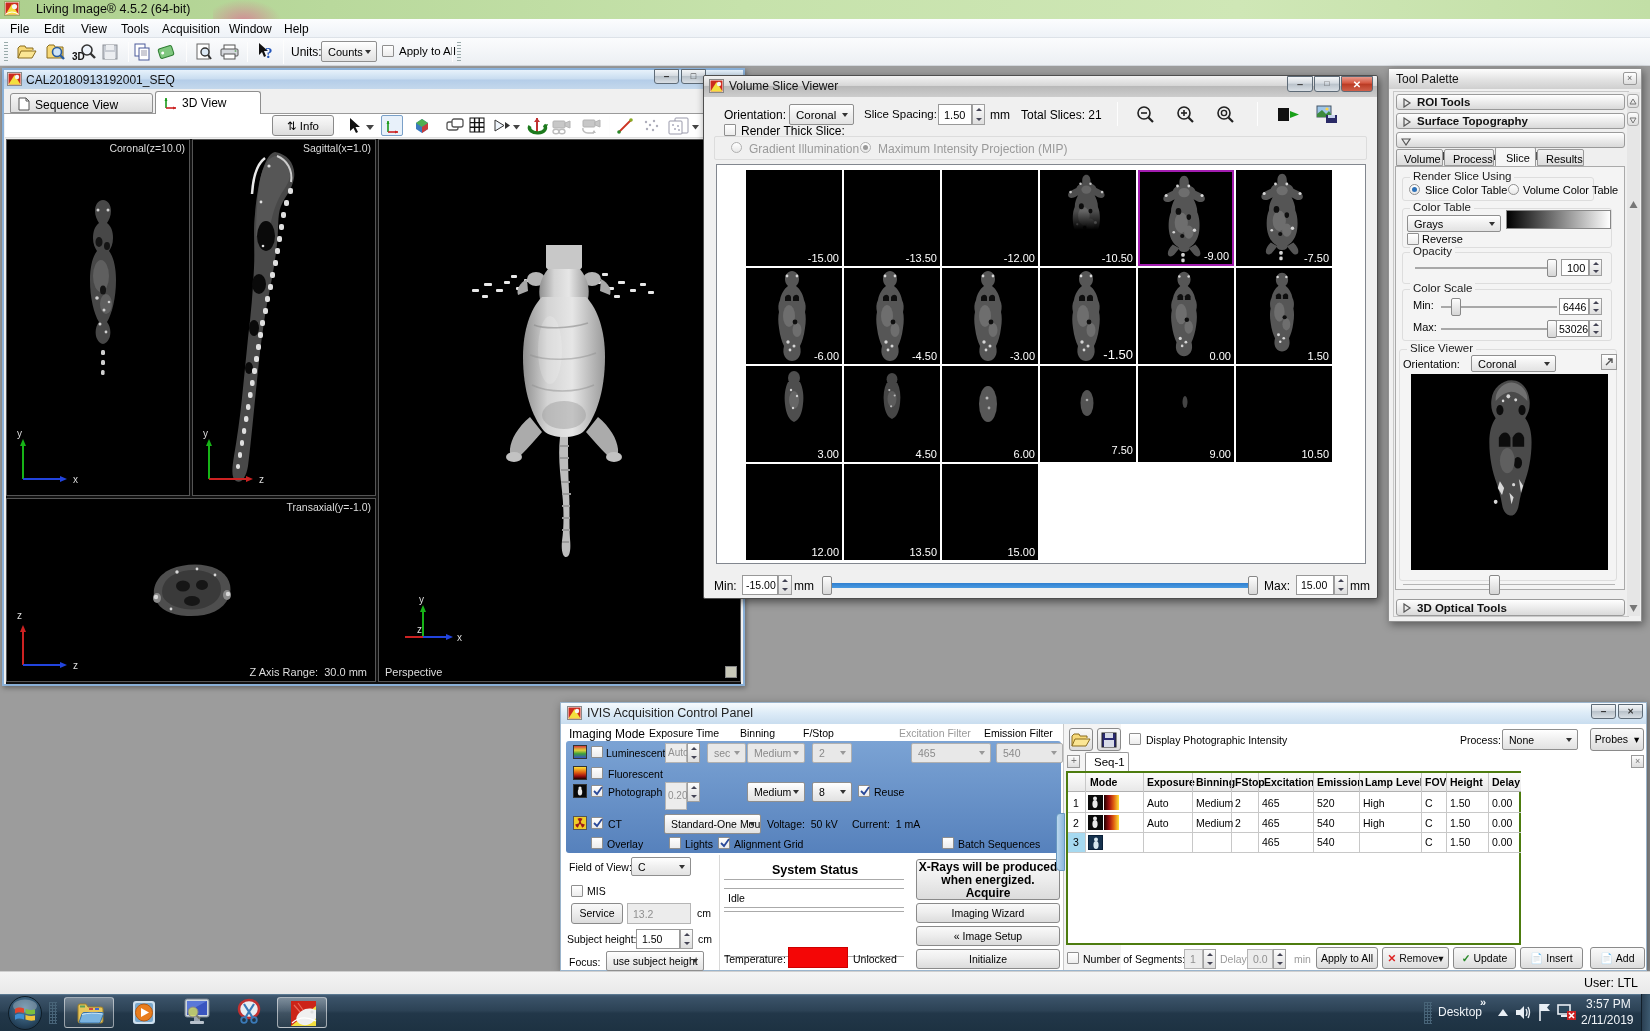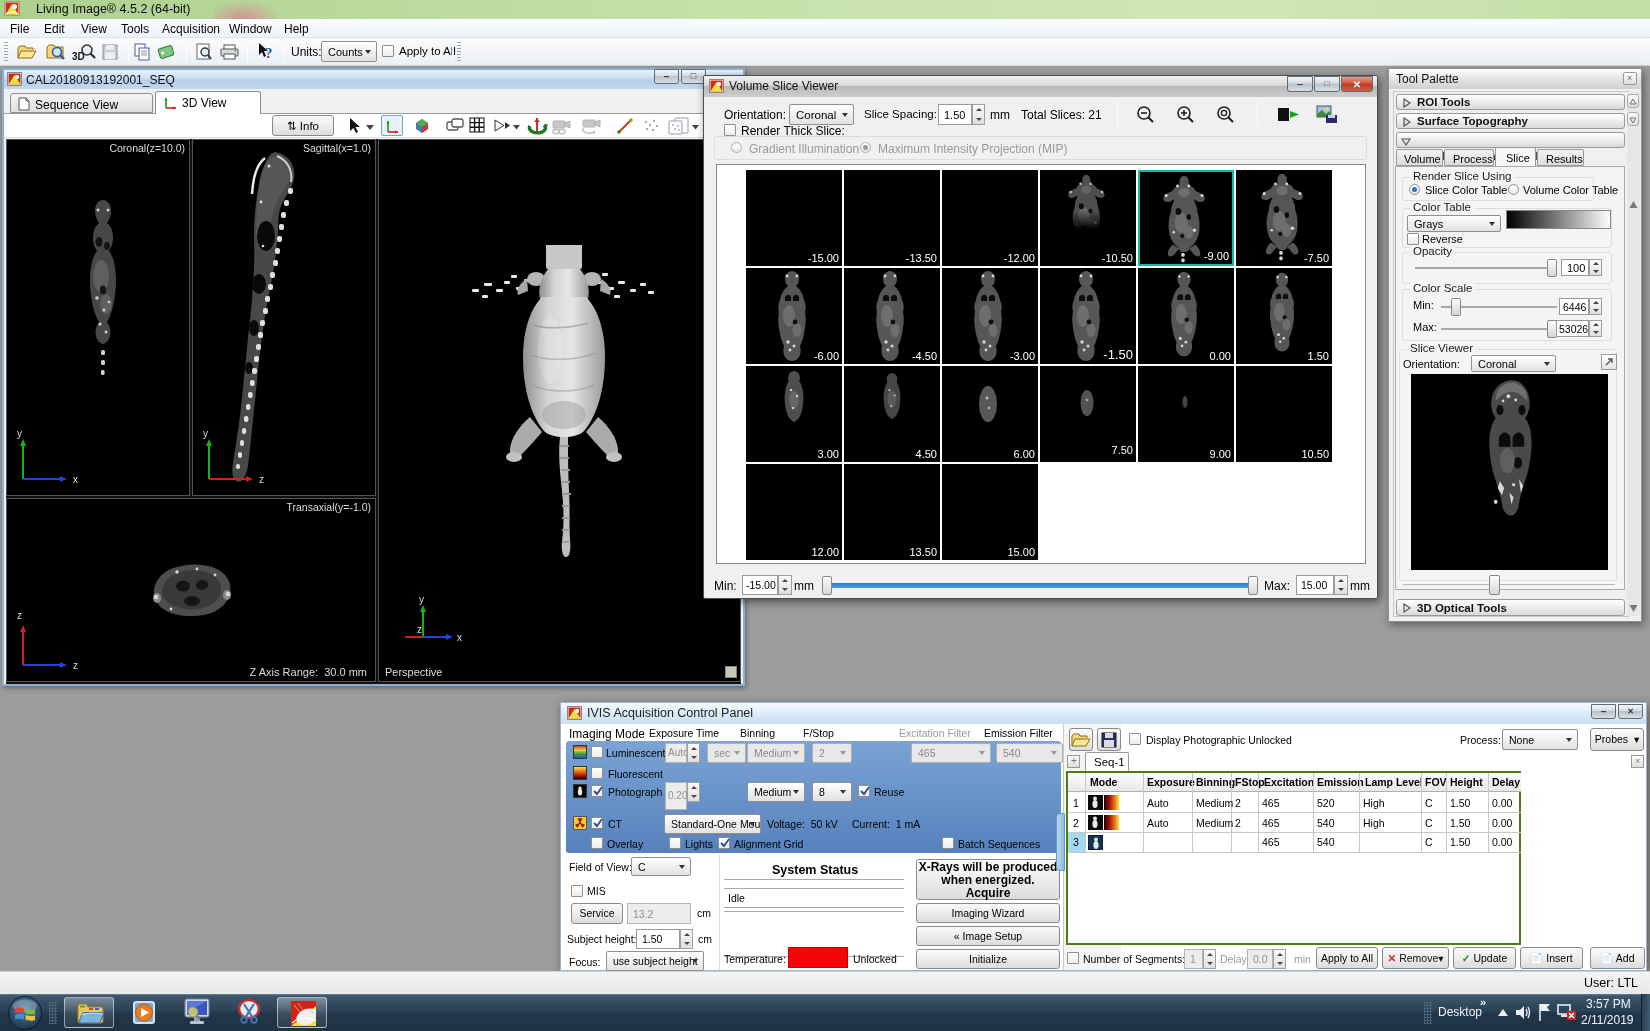--- a/index.html
+++ b/index.html
@@ -645,21 +645,21 @@
       </svg>
     </div>
  <div class="btn" style="left:536px;top:25px;width:24px;height:23px">
       <svg width="16" height="16" style="position:absolute;left:3px;top:3px">
         <rect x="1" y="1" width="14" height="14" fill="#2a2a72" stroke="#222"></rect>
         <rect x="4" y="1" width="8" height="5" fill="#d8dce8"></rect>
         <rect x="3" y="8" width="10" height="7" fill="#d8dce8"></rect>
       </svg>
     </div>
  <span class="cb" style="left:568px;top:30px"></span>
- <span class="lbl" style="left:585px;top:31px">Display Photographic Unlocked</span>
+ <span class="lbl" style="left:585px;top:31px">Display Photographic Intensity</span>
  <span class="lbl" style="left:899px;top:31px">Process:</span>
  <div class="combo" style="left:941px;top:26px;width:76px;height:21px">
       <span class="ct">None</span>
       <span class="arr"></span>
     </div>
  <div class="btn" style="left:1029px;top:25px;width:54px;height:23px"><span style="position:relative;top:4px">Probes&nbsp;&nbsp;▾</span></div>
 
  <div class="abs" style="left:506px;top:52px;width:13px;height:13px;background:linear-gradient(#fdfdfd,#ddd);border:1px solid #999">
       <span class="abs" style="left:3px;top:-1px;color:#777;font-size:10px">+</span>
     </div>
@@ -918,21 +918,21 @@
   <div class="abs" style="left:225px;top:5px;width:96px;height:96px;background:#000">
         <span class="abs" style="right:3px;bottom:2px;color:#fff;font-size:11px">-12.00</span>
       </div>
   <div class="abs" style="left:323px;top:5px;width:96px;height:96px;background:#000;overflow:hidden">
     <svg class="abs" style="left:19px;top:3px" width="58" height="58" viewBox="0 0 70 70" opacity="0.92">
           <use href="#mfull"></use>
         </svg>
     <div class="abs" style="left:19px;top:41px;width:58px;height:22px;background:linear-gradient(rgba(0,0,0,0),#000 85%)"></div>
     <span class="abs" style="right:3px;bottom:2px;color:#fff;font-size:11px">-10.50</span>
       </div>
-  <div class="abs" style="left:421px;top:5px;width:96px;height:96px;background:#000;border:2px solid #14b8a6;overflow:hidden">
+  <div class="abs" style="left:421px;top:5px;width:96px;height:96px;background:#000;border:2px solid #a21caf;overflow:hidden">
     <svg class="abs" style="left:13px;top:1px" width="66" height="92" viewBox="0 0 70 96">
           <use href="#mfull"></use>
         </svg>
     <span class="abs" style="right:3px;bottom:2px;color:#fff;font-size:11px">-9.00</span>
       </div>
   <div class="abs" style="left:519px;top:5px;width:96px;height:96px;background:#000;overflow:hidden">
     <svg class="abs" style="left:15px;top:1px" width="66" height="92" viewBox="0 0 70 96">
           <use href="#mfull"></use>
         </svg>
     <span class="abs" style="right:3px;bottom:2px;color:#fff;font-size:11px">-7.50</span>

